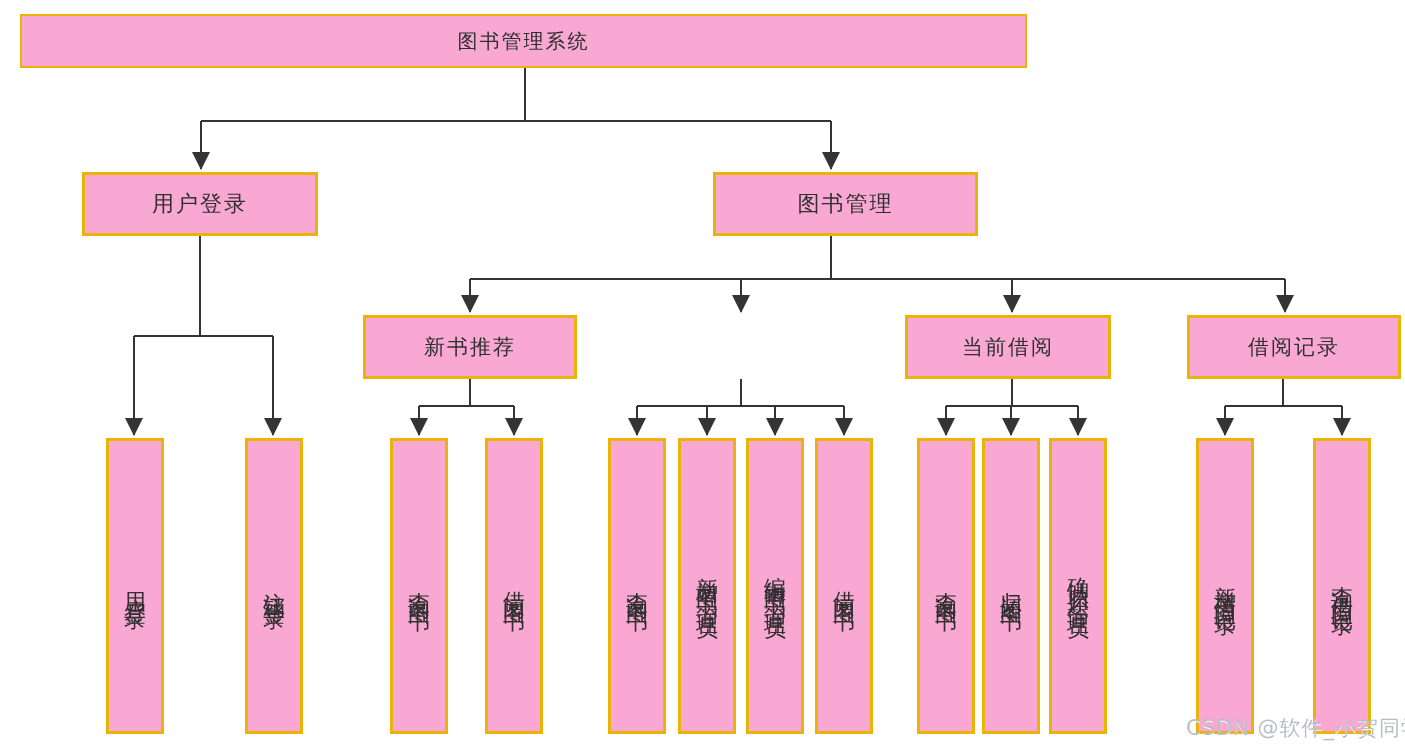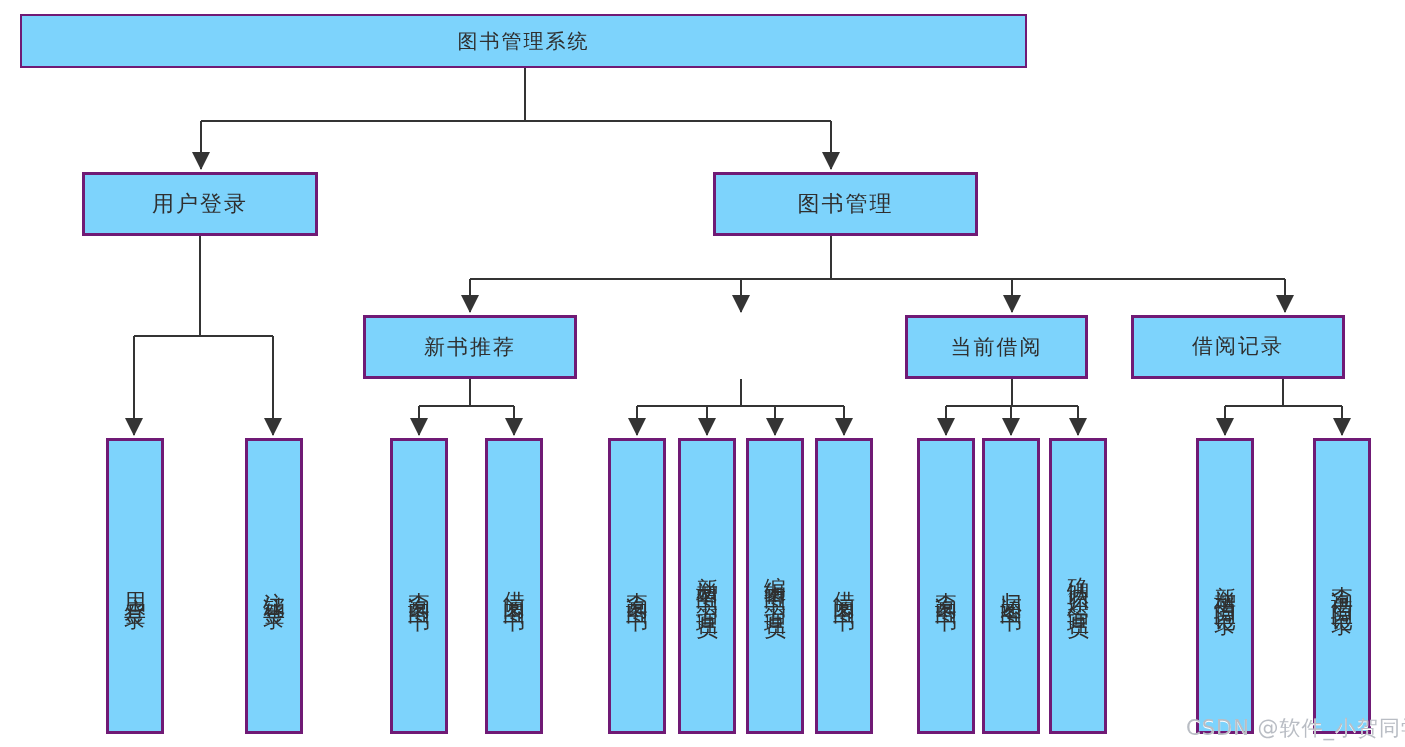--- a/index.html
+++ b/index.html
@@ -9,22 +9,22 @@
     width: 1405px;
     height: 747px;
     background: #ffffff;
     font-family: "DejaVu Sans", sans-serif;
     color: #2f2f2f;
     overflow: hidden;
   }
   svg.wires { position: absolute; left: 0; top: 0; }
   .node {
     position: absolute;
-    background: #7dd3fc;
-    border: 3px solid #701a75;
+    background: #f9a8d4;
+    border: 3px solid #eab308;
     display: flex;
     align-items: center;
     justify-content: center;
     text-align: center;
   }
   .hnode {
     font-size: 22px;
     letter-spacing: 2px;
     line-height: 1;
     white-space: nowrap;
@@ -120,24 +120,24 @@
   <div class="node l2 hnode" style="left:82px; width:236px;">
     <span>用户登录</span>
   </div>
   <div class="node l2 hnode" style="left:713px; width:265px;">
     <span>图书管理</span>
   </div>
 
   <div class="node l3 hnode" style="left:363px; width:214px;">
     <span>新书推荐</span>
   </div>
-  <div class="node l3 hnode" style="left:905px; width:183px;">
+  <div class="node l3 hnode" style="left:905px; width:206px;">
     <span>当前借阅</span>
   </div>
-  <div class="node l3 hnode" style="left:1131px; width:214px;font-family:Liberation Mono, monospace;">
+  <div class="node l3 hnode" style="left:1187px; width:214px;">
     <span>借阅记录</span>
   </div>
 
   <div class="node leaf" style="left:106px;">
     <span>用户登录</span>
   </div>
   <div class="node leaf" style="left:245px;">
     <span>注销登录</span>
   </div>
 

